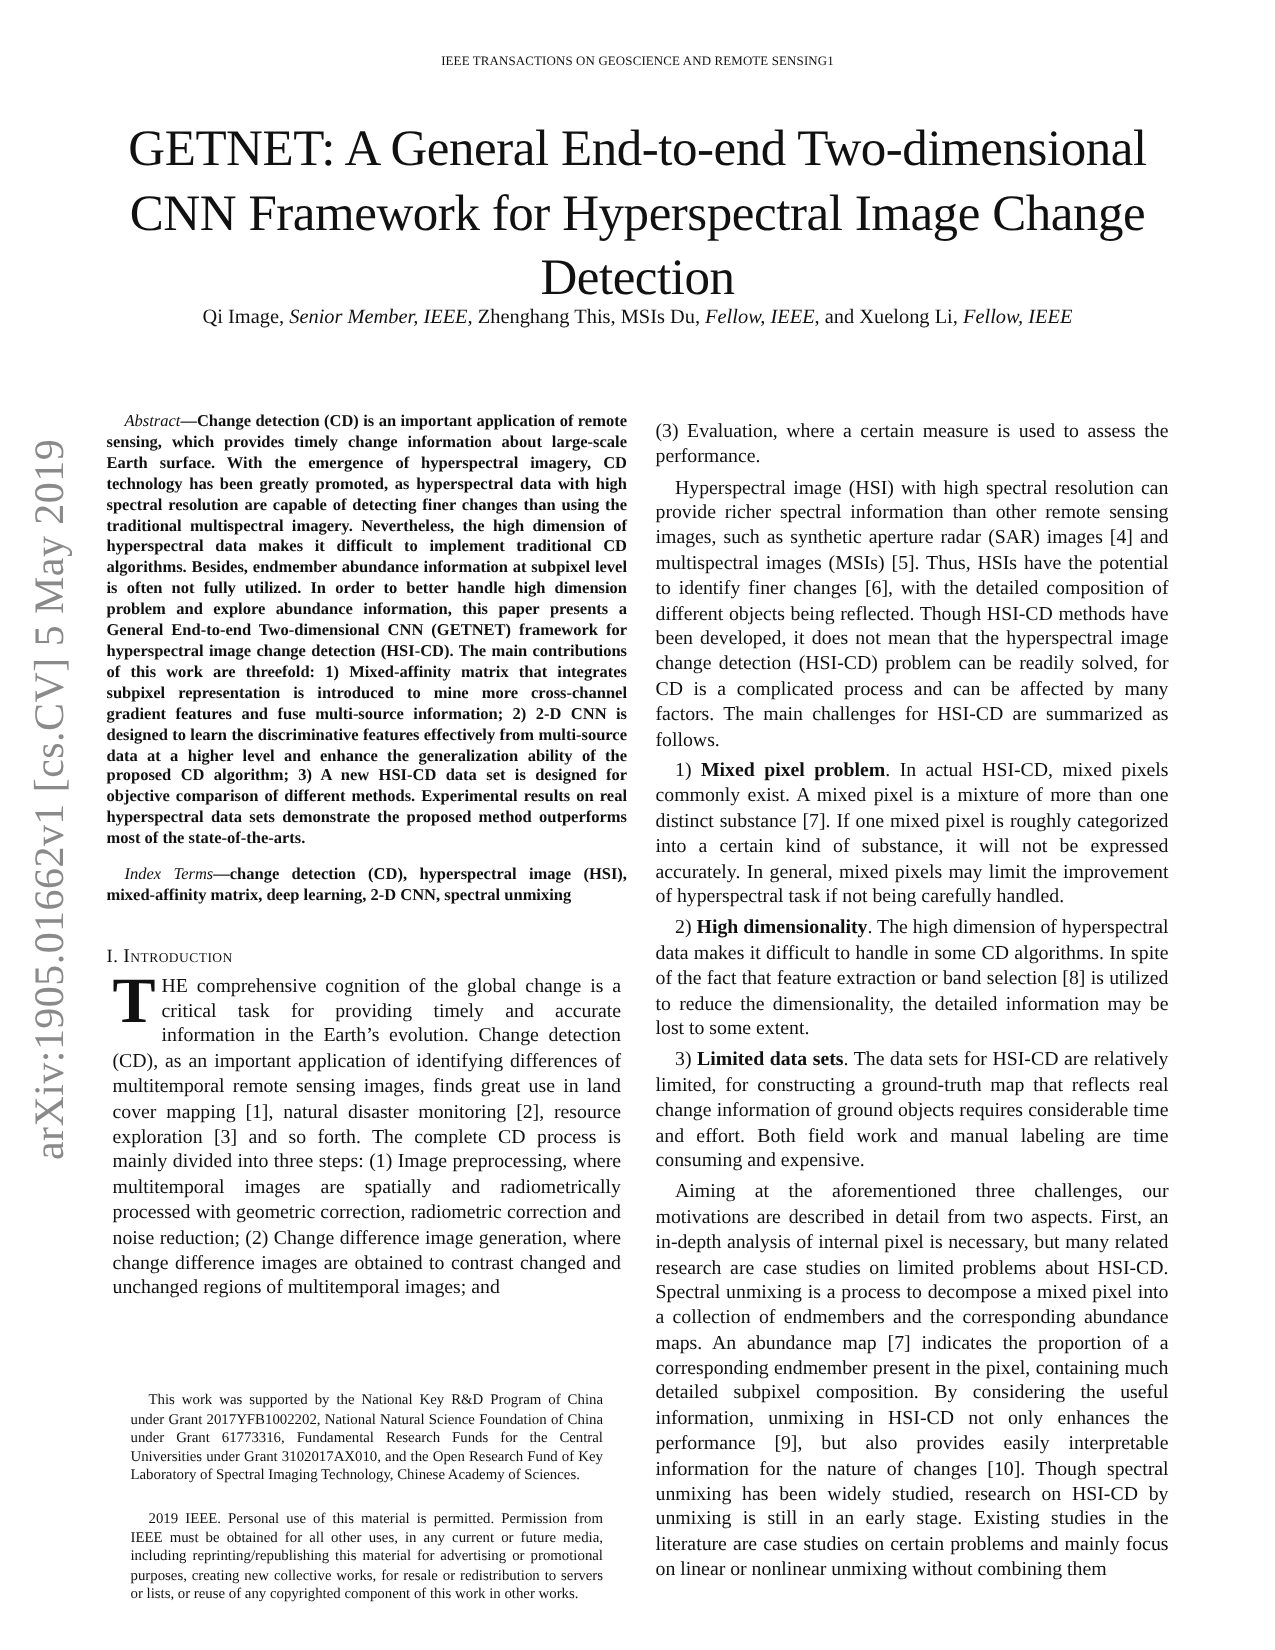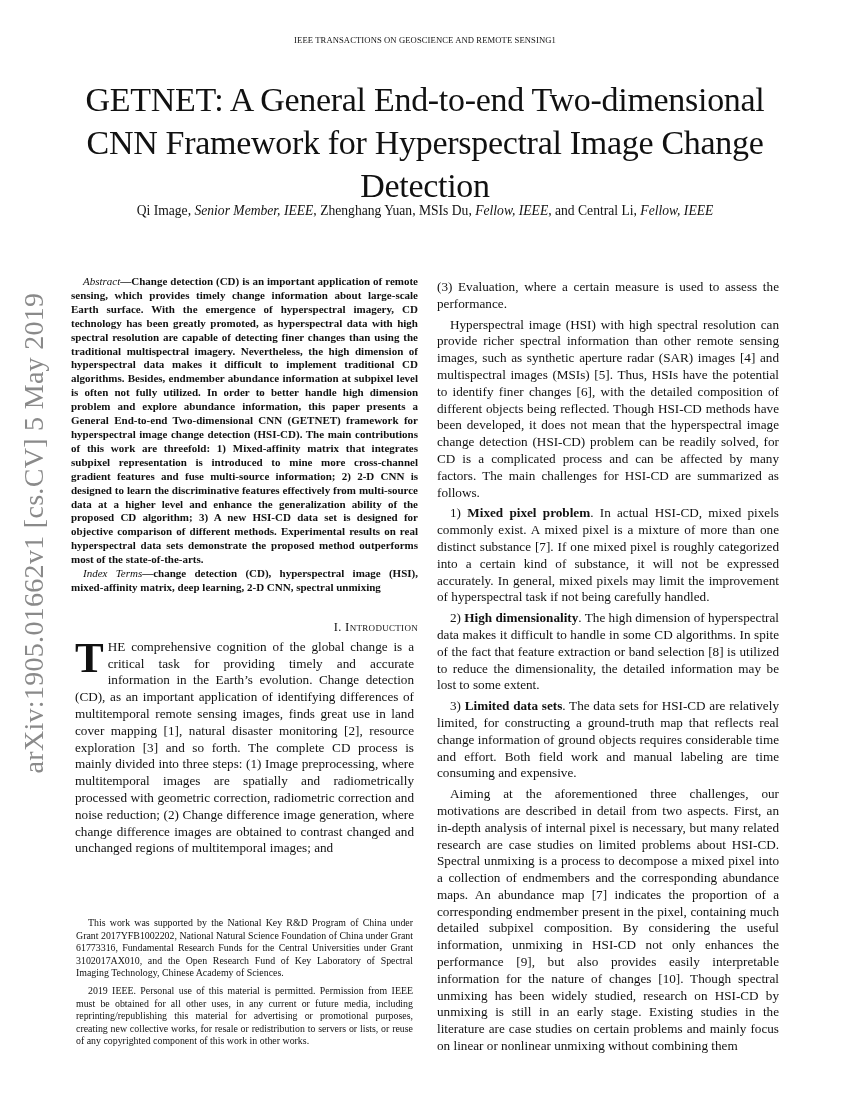--- a/index.html
+++ b/index.html
@@ -31,52 +31,52 @@
   }
   .col {
     position: absolute; top: 275px; text-align: justify; hyphens: none;
   }
   .col-left { left: 71px; width: 347px; }
   .col-right { left: 433px; width: 350px; }
   .abstract, .index-terms {
     font-weight: bold; font-size: 11px; line-height: 13.9px; margin: 0; text-indent: 12px;
   }
   .abstract i, .index-terms i { font-weight: normal; font-style: italic; }
-  .index-terms { }
+  .index-terms { margin-top: 10px; }
   .section-heading {
-    text-align: right; font-size: 12.4px; margin: 24px 0 4px 0; letter-spacing: 0.3px;
+    text-align: left; font-size: 12.4px; margin: 24px 0 4px 0; letter-spacing: 0.3px;
   }
   .section-heading .sc { font-variant: small-caps; font-size: 13px; }
   .body-text {
     font-size: 13.2px; line-height: 16.8px; margin: 4px; text-indent: 13px;
   }
   .body-text.noindent { text-indent: 0; }
   .dropcap {
     float: left; font-size: 43px; line-height: 34px; font-weight: bold;
     margin: 2px 4px 0 0; padding: 0;
   }
   .footnote {
     position: absolute; left: 71px; width: 347px; top: 912px;
     font-size: 9.9px; line-height: 12.6px; text-align: justify;
   }
-  .footnote p { margin: 5px; text-indent: 12px; }
+  .footnote p { margin: 16px; text-indent: 12px; }
   b { font-weight: bold; }
 </style>
 </head>
 <body>
 
 <div class="running-head">
   <span>IEEE TRANSACTIONS ON GEOSCIENCE AND REMOTE SENSING</span>
   <span>1</span>
 </div>
 
 <h1 class="title">GETNET: A General End-to-end Two-dimensional CNN Framework for Hyperspectral Image Change Detection</h1>
 
 <div class="authors">
-  <span>Qi Image</span><span>, </span><i>Senior Member, IEEE</i><span>, </span><span>Zhenghang Yuan</span><span>, </span><span>MSIs Du</span><span>, </span><i>Fellow, IEEE</i><span>, and </span><span>Central Li</span><span>, </span><i>Fellow, IEEE</i>
+  <span>Qi Image</span><span>, </span><i>Senior Member, IEEE</i><span>, </span><span>Zhenghang This</span><span>, </span><span>MSIs Du</span><span>, </span><i>Fellow, IEEE</i><span>, and </span><span>Xuelong Li</span><span>, </span><i>Fellow, IEEE</i>
 </div>
 
 <div class="stamp">
   <span>arXiv:1905.01662v1  [cs.CV]  5 May 2019</span>
 </div>
 
 <div class="col col-left">
   <p class="abstract"><i>Abstract</i><span>—</span><span>Change detection (CD) is an important application of remote sensing, which provides timely change information about large-scale Earth surface. With the emergence of hyperspectral imagery, CD technology has been greatly promoted, as hyperspectral data with high spectral resolution are capable of detecting finer changes than using the traditional multispectral imagery. Nevertheless, the high dimension of hyperspectral data makes it difficult to implement traditional CD algorithms. Besides, endmember abundance information at subpixel level is often not fully utilized. In order to better handle high dimension problem and explore abundance information, this paper presents a General End-to-end Two-dimensional CNN (GETNET) framework for hyperspectral image change detection (HSI-CD). The main contributions of this work are threefold: 1) Mixed-affinity matrix that integrates subpixel representation is introduced to mine more cross-channel gradient features and fuse multi-source information; 2) 2-D CNN is designed to learn the discriminative features effectively from multi-source data at a higher level and enhance the generalization ability of the proposed CD algorithm; 3) A new HSI-CD data set is designed for objective comparison of different methods. Experimental results on real hyperspectral data sets demonstrate the proposed method outperforms most of the state-of-the-arts.</span></p>
   <p class="index-terms"><i>Index Terms</i><span>—</span><span>change detection (CD), hyperspectral image (HSI), mixed-affinity matrix, deep learning, 2-D CNN, spectral unmixing</span></p>
 

